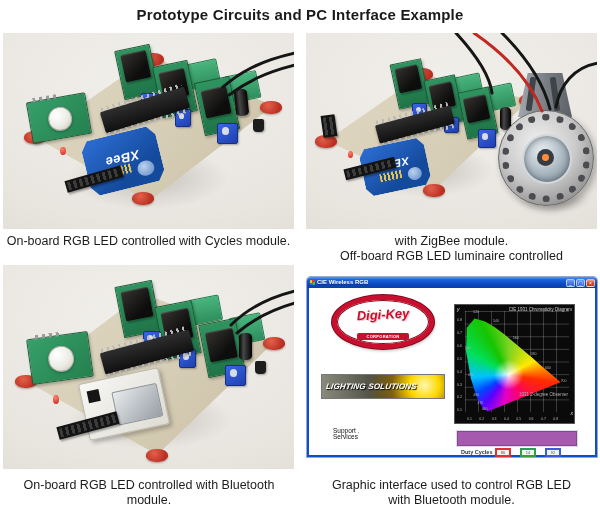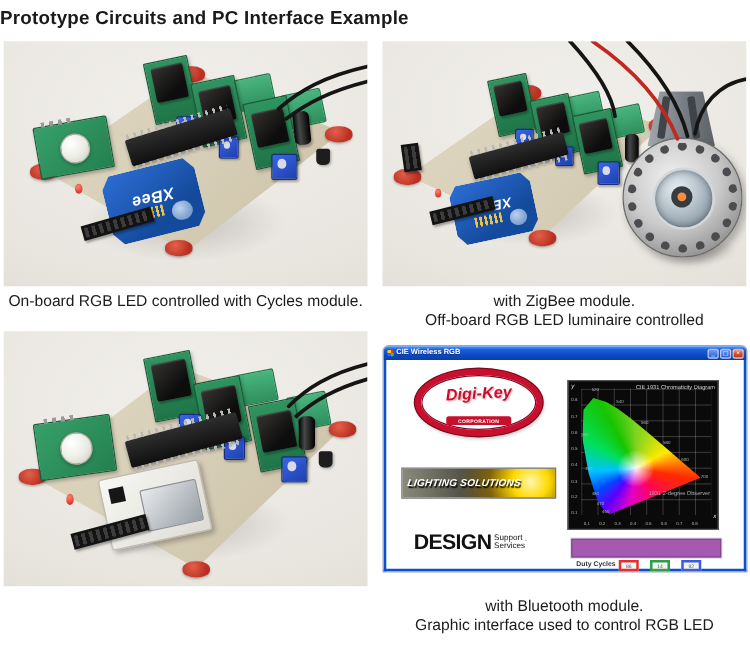--- a/index.html
+++ b/index.html
@@ -1,18 +1,18 @@
 <!DOCTYPE html>
 <html><head>
 <meta charset="utf-8">
 <style>
   html,body{margin:0;padding:0;background:#fff;}
   #page{position:relative;width:600px;height:516px;background:#fff;font-family:"Liberation Sans",sans-serif;overflow:hidden;}
 
-  .fig-title{position:absolute;top:6px;left:0;width:600px;font-size:15px;font-weight:bold;color:#1a1a1a;letter-spacing:.2px;}
+  .fig-title{position:absolute;top:6px;left:0;width:600px;text-align:center;font-size:15px;font-weight:bold;color:#1a1a1a;letter-spacing:.2px;}
 
   .photo{position:absolute;background:radial-gradient(120% 110% at 50% 28%,#f1efeb 0%,#e9e6e0 60%,#ddd9d1 100%);overflow:hidden;}
   .p1{left:3px;top:33px;width:291px;height:196px;}
   .p2{left:306px;top:33px;width:291px;height:196px;}
   .p3{left:3px;top:265px;width:291px;height:204px;}
 
   .caption{position:absolute;color:#1c1c1c;font-size:12.5px;text-align:center;line-height:15px;}
   .c1{left:3px;top:234px;width:291px;}
   .c2{left:306px;top:234px;width:291px;}
   .c3{left:0px;top:478px;width:298px;}
@@ -252,21 +252,20 @@
     </div>
     <div class="win-body">
       <div class="dk-oval">
         <div class="dk-name">Digi-Key</div>
         <div class="dk-sub">CORPORATION</div>
       </div>
       <div class="lighting">
         <span>LIGHTING SOLUTIONS</span>
       </div>
       <div class="design">
-        <span class="dmain">DESIGN</span>
         <span class="dsub">Support
 Services</span>
         <span class="dtm">’</span>
       </div>
 
       <div class="cie">
         <div class="plot">
           <div class="locus"></div>
           <span class="wl" style="left:8%;top:-1%;">520</span>
           <span class="wl" style="left:27%;top:8%;">540</span>
@@ -296,18 +295,19 @@
       </div>
 
       <div class="colorbar"></div>
       <span class="dutylab">Duty Cycles</span>
       <span class="dutybox r">86</span>
       <span class="dutybox g">14</span>
       <span class="dutybox b">92</span>
     </div>
   </div>
 
+  <div class="caption c3">On-board RGB LED controlled with Bluetooth module.</div>
   <div class="caption c4">
+    <div>Graphic interface used to control RGB LED</div>
     <div>with Bluetooth module.</div>
-    <div>Graphic interface used to control RGB LED</div>
   </div>
 
 </div>
 
 </body></html>

